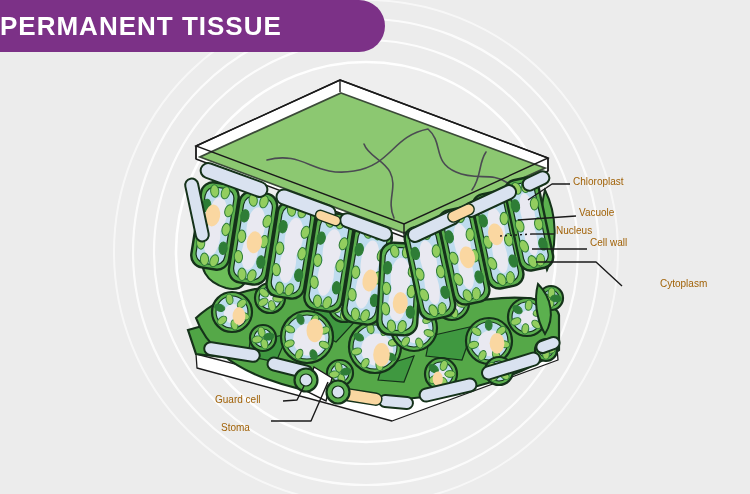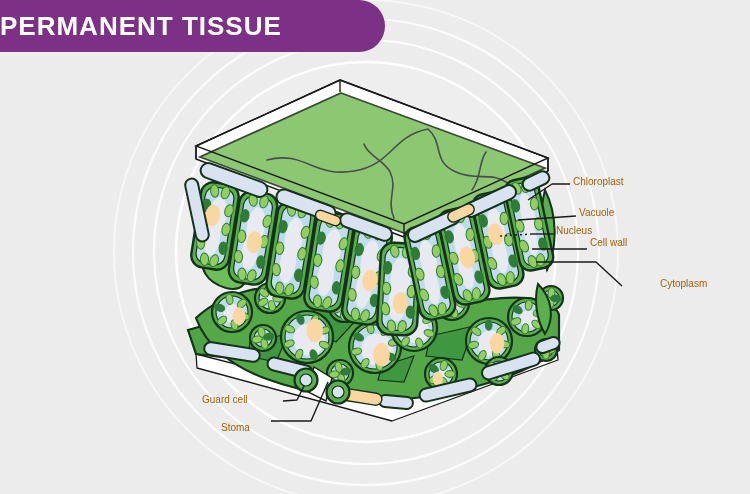--- a/index.html
+++ b/index.html
@@ -426,14 +426,14 @@
 
 <div id="banner" style="background: rgb(124, 49, 135);">
   <span class="title">PERMANENT TISSUE</span>
 </div>
 
 <div class="lbl" style="left:573px;top:176px">Chloroplast</div>
 <div class="lbl" style="left:579px;top:207px">Vacuole</div>
 <div class="lbl" style="left:556px;top:225px">Nucleus</div>
 <div class="lbl" style="left:590px;top:237px">Cell wall</div>
 <div class="lbl" style="left:660px;top:278px">Cytoplasm</div>
-<div class="lbl" style="left:202px;top:394px">Guard cell</div>
+<div class="lbl" style="left:215px;top:394px">Guard cell</div>
 <div class="lbl" style="left:221px;top:422px">Stoma</div>
 
 </body></html>

